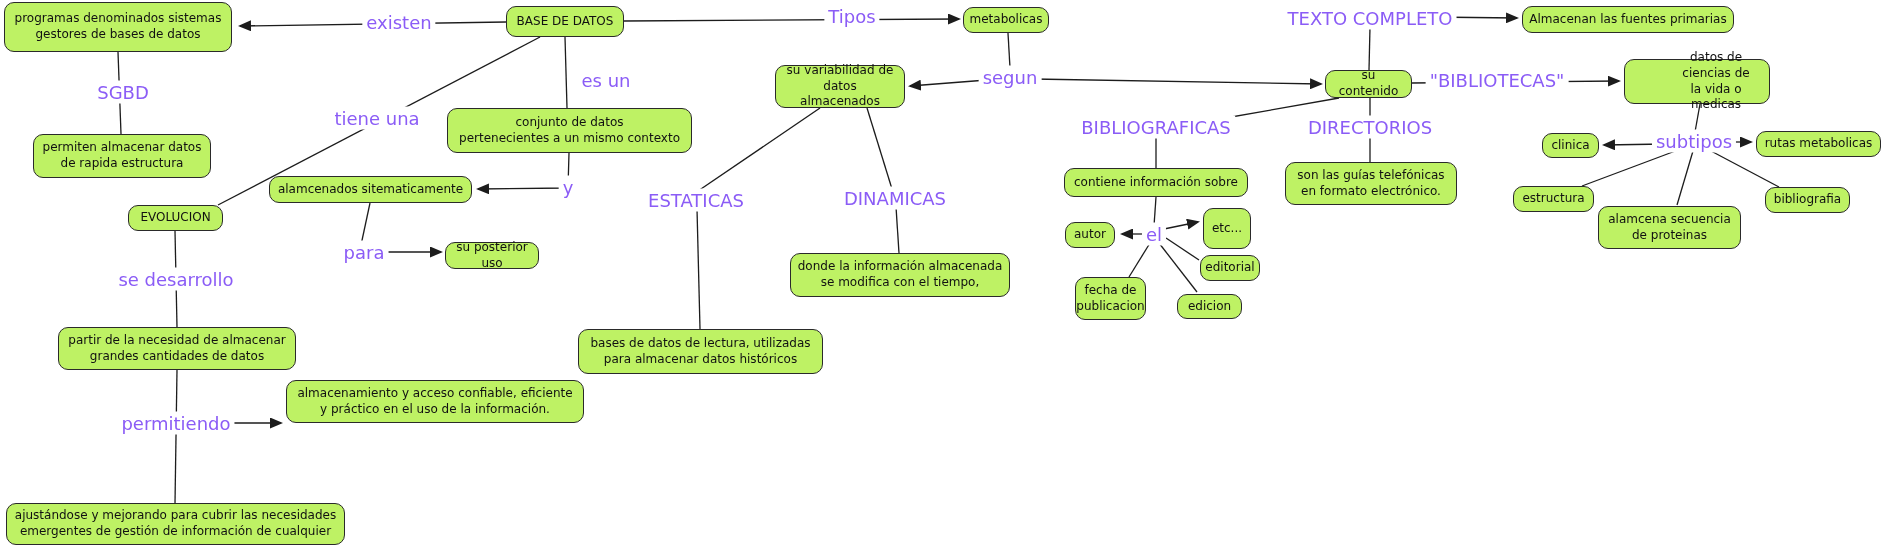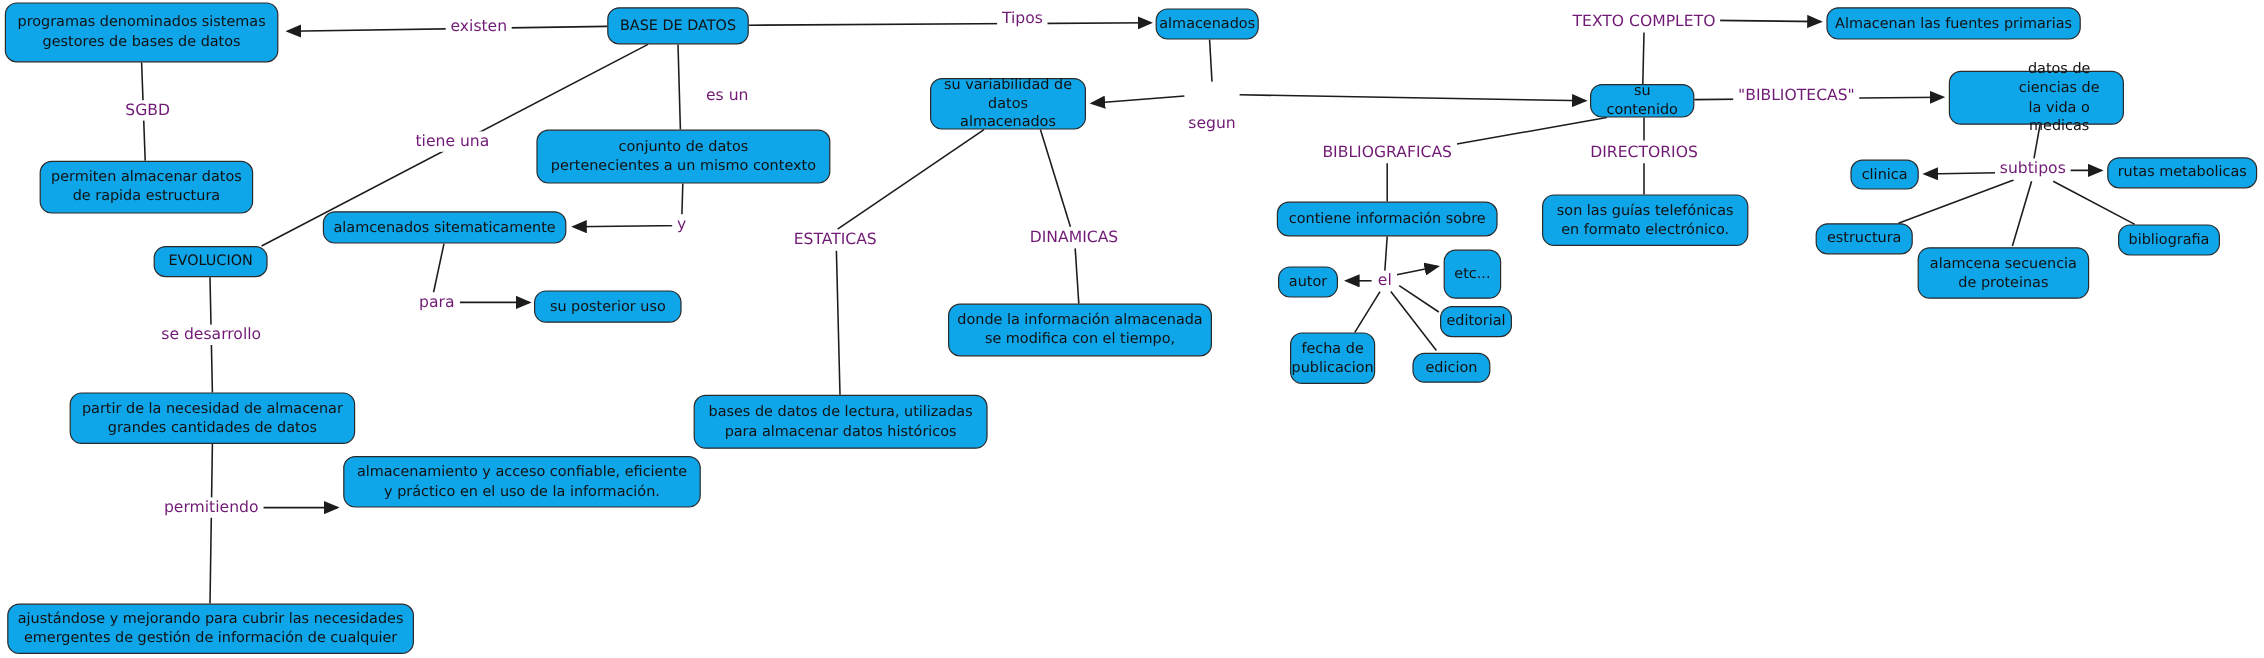--- a/index.html
+++ b/index.html
@@ -1,27 +1,27 @@
 <!DOCTYPE html>
 <html><head>
 <meta charset="utf-8">
 <style>
   html,body{margin:0;padding:0;background:#ffffff;}
   body{width:1887px;height:548px;position:relative;overflow:hidden;
        font-family:"DejaVu Sans","Liberation Sans",sans-serif;color:#111;}
   #canvas{position:absolute;left:0;top:0;width:1887px;height:548px;}
   svg.edges{position:absolute;left:0;top:0;z-index:1;}
   .node{position:absolute;z-index:3;box-sizing:border-box;
-        background:#0ea5e9;border:1.4px solid #2a2a2a;border-radius:10px;
+        background:#bef264;border:1.4px solid #2a2a2a;border-radius:10px;
         display:flex;align-items:center;justify-content:center;text-align:center;
         font-size:12px;line-height:1.3;white-space:pre-line;padding:2px 6px;
         color:#111;}
   .link-label{position:absolute;z-index:2;transform:translate(-50%,-50%);
-        background:#ffffff;padding:1px 4px;font-size:13px;white-space:nowrap;
-        color:#701a75;}
+        background:#ffffff;padding:1px 4px;font-size:18px;white-space:nowrap;
+        color:#8b5cf6;}
   .edge{stroke:#1c1c1c;stroke-width:1.3;fill:none;}
 </style>
 </head>
 <body>
 
 <div id="canvas">
   <svg class="edges" width="1887" height="548" viewBox="0 0 1887 548">
     <defs>
       <marker id="arrowhead" markerUnits="userSpaceOnUse" markerWidth="13" markerHeight="11" refX="11" refY="5.5" orient="auto">
         <path d="M0,0 L13,5.5 L0,11 Z" fill="#1c1c1c"></path>
@@ -65,53 +65,53 @@
         <polyline points="175,231 177,327" class="edge"></polyline>
         <polyline points="177,370 175,503" class="edge"></polyline>
         <polyline points="215,423 281,423" class="edge" marker-end="url(#arrowhead)"></polyline>
       </g>
   </svg>
   <div id="label-group">
       <div class="link-label" style="left: 399px; top: 22px;">existen</div>
       <div class="link-label" style="left: 852px; top: 16px;">Tipos</div>
       <div class="link-label" style="left: 1370px; top: 18px;">TEXTO COMPLETO</div>
       <div class="link-label" style="left: 1497px; top: 80px;">"BIBLIOTECAS"</div>
-      <div class="link-label" style="left: 1010px; top: 77px; margin-top: 26px;">segun</div>
+      <div class="link-label" style="left: 1010px; top: 77px;">segun</div>
       <div class="link-label" style="left: 566px; top: 80px; margin-left: 40px;">es un</div>
       <div class="link-label" style="left: 377px; top: 118px;">tiene una</div>
       <div class="link-label" style="left: 123px; top: 92px;">SGBD</div>
       <div class="link-label" style="left: 568px; top: 187px;">y</div>
       <div class="link-label" style="left: 364px; top: 252px;">para</div>
       <div class="link-label" style="left: 696px; top: 200px;">ESTATICAS</div>
       <div class="link-label" style="left: 895px; top: 198px;">DINAMICAS</div>
       <div class="link-label" style="left: 1156px; top: 127px;">BIBLIOGRAFICAS</div>
       <div class="link-label" style="left: 1370px; top: 127px;">DIRECTORIOS</div>
       <div class="link-label" style="left: 1694px; top: 141px;">subtipos</div>
       <div class="link-label" style="left: 176px; top: 279px;">se desarrollo</div>
       <div class="link-label" style="left: 176px; top: 423px;">permitiendo</div>
       <div class="link-label" style="left: 1154px; top: 234px;">el</div>
     </div>
   <div id="node-group">
       <div class="node" style="left: 4px; top: 2px; width: 228px; height: 50px;">programas denominados sistemas
 gestores de bases de datos</div>
       <div class="node" style="left: 506px; top: 6px; width: 118px; height: 31px;">BASE DE DATOS</div>
-      <div class="node" style="left: 963px; top: 7px; width: 86px; height: 26px;">almacenados</div>
+      <div class="node" style="left: 963px; top: 7px; width: 86px; height: 26px;">metabolicas</div>
       <div class="node" style="left: 1522px; top: 6px; width: 212px; height: 27px;">Almacenan las fuentes primarias</div>
       <div class="node" style="left: 775px; top: 65px; width: 130px; height: 43px;">su variabilidad de
 datos almacenados</div>
       <div class="node" style="left: 1325px; top: 70px; width: 87px; height: 28px;">su contenido</div>
       <div class="node" style="left: 1624px; top: 59px; width: 146px; height: 45px; padding-left: 44px;">datos de ciencias de
 la vida o medicas</div>
       <div class="node" style="left: 447px; top: 108px; width: 245px; height: 45px;">conjunto de datos
 pertenecientes a un mismo contexto</div>
       <div class="node" style="left: 33px; top: 134px; width: 178px; height: 44px;">permiten almacenar datos
 de rapida estructura</div>
       <div class="node" style="left: 269px; top: 176px; width: 203px; height: 27px;">alamcenados sitematicamente</div>
       <div class="node" style="left: 128px; top: 205px; width: 95px; height: 26px;">EVOLUCION</div>
-      <div class="node" style="left: 445px; top: 242px; width: 123px; height: 27px;">su posterior uso</div>
+      <div class="node" style="left: 445px; top: 242px; width: 94px; height: 27px;">su posterior uso</div>
       <div class="node" style="left: 790px; top: 253px; width: 220px; height: 44px;">donde la información almacenada
 se modifica con el tiempo,</div>
       <div class="node" style="left: 578px; top: 329px; width: 245px; height: 45px;">bases de datos de lectura, utilizadas
 para almacenar datos históricos</div>
       <div class="node" style="left: 58px; top: 327px; width: 238px; height: 43px;">partir de la necesidad de almacenar
 grandes cantidades de datos</div>
       <div class="node" style="left: 286px; top: 380px; width: 298px; height: 43px;">almacenamiento y acceso confiable, eficiente
 y práctico en el uso de la información.</div>
       <div class="node" style="left: 6px; top: 503px; width: 339px; height: 42px;">ajustándose y mejorando para cubrir las necesidades
 emergentes de gestión de información de cualquier</div>

